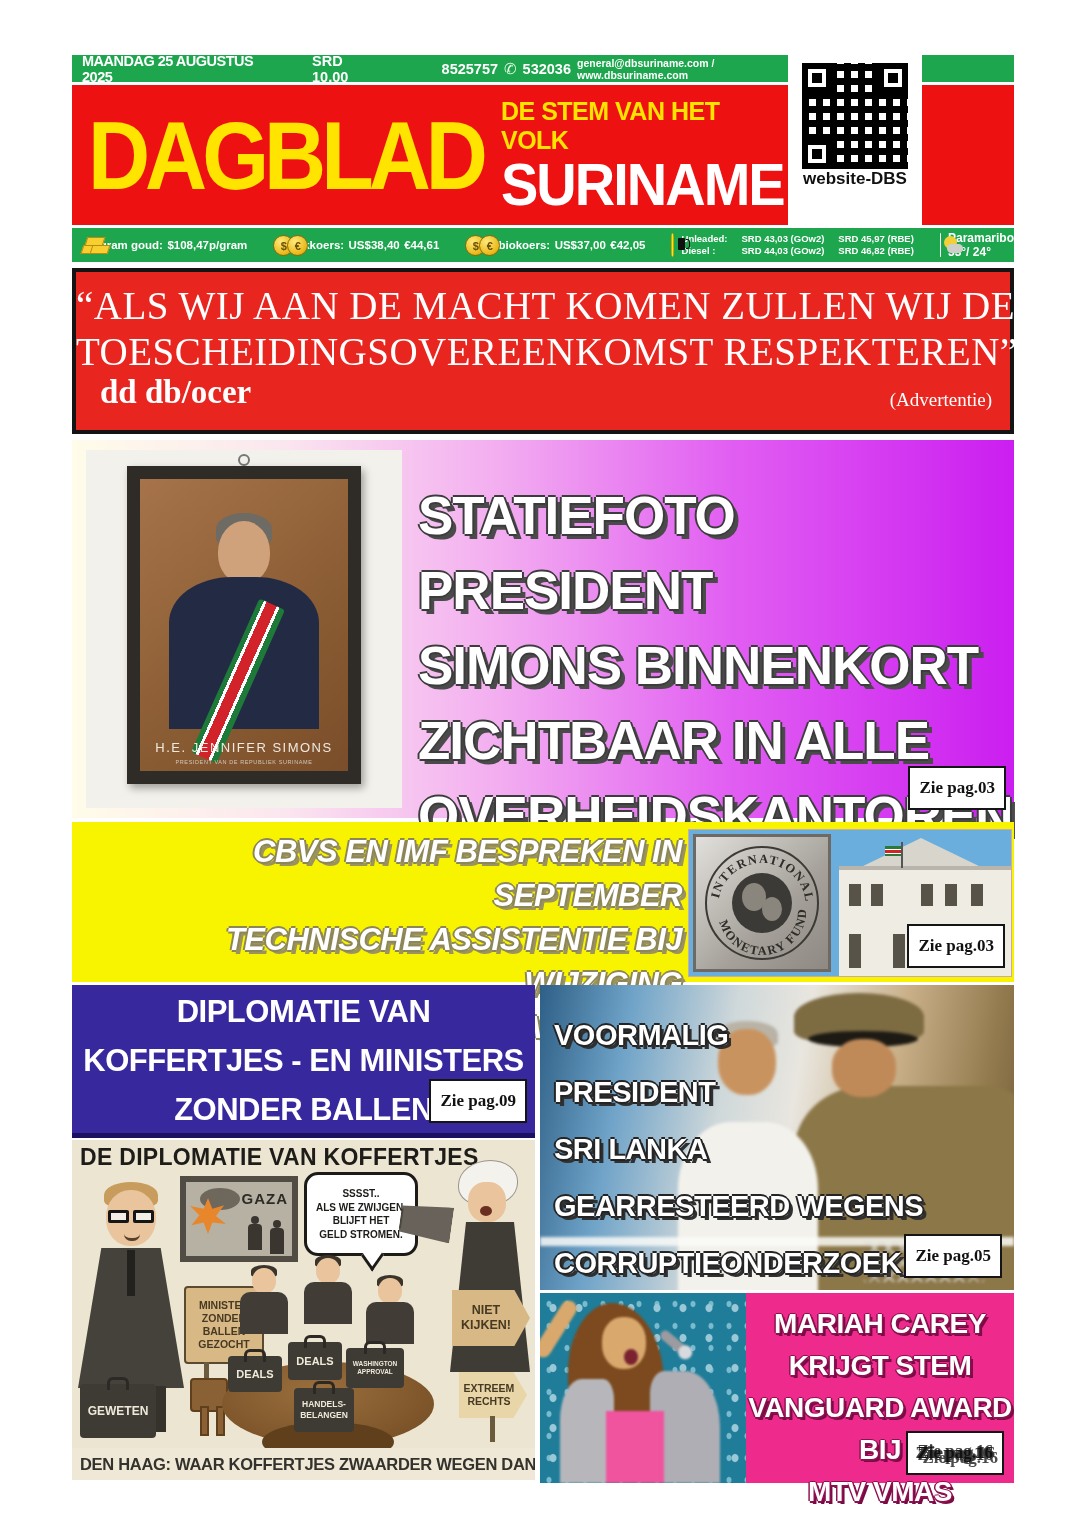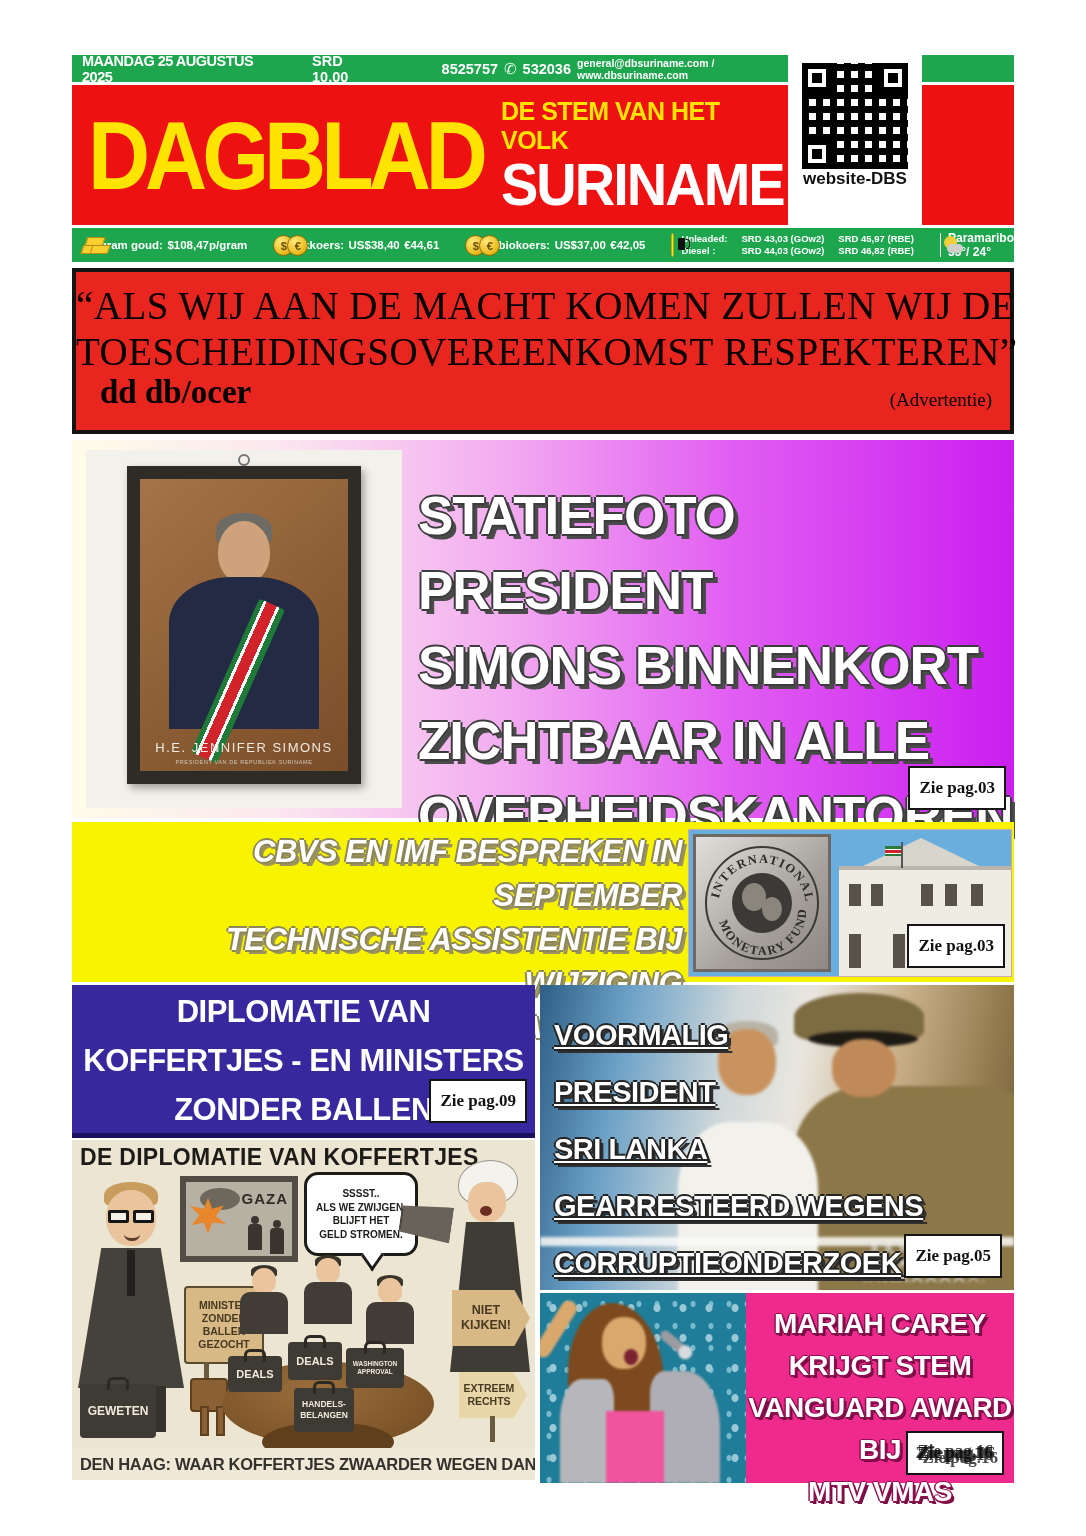--- a/index.html
+++ b/index.html
@@ -60,21 +60,21 @@
   .fuel-icon::before{content:"";position:absolute;left:14px;top:5px;width:3px;height:8px;border:1.5px solid #111;border-left:none;border-radius:0 3px 3px 0;}
   .fuel-grid{display:grid;grid-template-columns:auto auto auto;column-gap:14px;row-gap:0;margin-left:8px;}
   .fuel-grid span{font-size:9.5px;font-weight:bold;line-height:1.3;white-space:nowrap;}
   .wx-icon{width:26px;height:24px;background:#fdfdfb;border-radius:3px;margin-left:26px;position:relative;}
   .wx-icon::before{content:"";position:absolute;left:4px;top:3px;width:13px;height:13px;border-radius:50%;background:#f3cf3a;}
   .wx-icon::after{content:"";position:absolute;left:7px;top:11px;width:16px;height:9px;border-radius:8px;background:#cfcfc9;}
   .wx-text{font-size:12px;font-weight:bold;margin-left:8px;}
 
   
   .ad-banner{position:absolute;left:72px;top:268px;width:942px;height:166px;background:#e8251e;
-             border:4px solid #141414;box-sizing:border-box;color:#000000;
+             border:4px solid #141414;box-sizing:border-box;color:#ffffff;
              font-family:"Liberation Serif",serif;}
   .ad-line{font-size:39px;text-align:center;line-height:1.03;letter-spacing:0.5px;margin-top:6px;white-space:nowrap;}
   .ad-line.first{margin-top:14px;}
   .ad-bottom{display:flex;justify-content:space-between;align-items:flex-end;padding:2px 18px 0 24px;}
   .ad-sig{font-size:33px;font-weight:bold;}
   .ad-note{font-size:19px;}
 
   
   .main-story{position:absolute;left:72px;top:440px;width:942px;height:378px;
       background:linear-gradient(90deg,#fffce9 0%,#fbe7ef 22%,#f3aef0 45%,#e15ef2 70%,#cb1ef0 100%);}
@@ -212,21 +212,21 @@
   .sl-officer-face{position:absolute;right:118px;top:54px;width:64px;height:58px;background:#c08a58;border-radius:45%;}
   .sl-man-shirt{position:absolute;left:138px;bottom:-8px;width:140px;height:176px;background:#f2f1ec;border-radius:38% 38% 0 0;}
   .sl-man-head{position:absolute;left:178px;top:44px;width:58px;height:66px;background:#c9935f;border-radius:46%;}
   .sl-man-hair{position:absolute;left:176px;top:36px;width:62px;height:26px;background:#b9b3a6;border-radius:50% 50% 20% 20%;}
   .sl-rail{position:absolute;left:0;right:0;bottom:44px;height:9px;background:rgba(250,250,248,0.85);}
   .sl-mesh{position:absolute;right:30px;bottom:8px;width:120px;height:40px;opacity:0.8;background:
       repeating-linear-gradient(45deg,#ddd 0 2px,transparent 2px 10px),
       repeating-linear-gradient(-45deg,#ddd 0 2px,transparent 2px 10px);}
   .sl-headline{position:absolute;left:14px;top:22px;}
   .sl-headline .hl-line{display:block;font-size:29px;letter-spacing:-0.5px;line-height:57px;
-      text-shadow:2px 0 #242424,-2px 0 #242424,0 2px #242424,0 -2px #242424,4px 4px 0 #303030;text-decoration:underline;}
+      text-shadow:2px 0 #242424,-2px 0 #242424,0 2px #242424,0 -2px #242424,4px 4px 0 #303030;}
   .sl-zie{right:12px;bottom:12px;}
 
   
   .mariah{position:absolute;left:540px;top:1293px;width:474px;height:190px;display:flex;}
   .mc-photo{position:relative;width:206px;height:190px;overflow:hidden;background:#1f7d99;}
   .mc-dots{position:absolute;inset:0;background-image:
       radial-gradient(#cfe9f2 3px,transparent 4px),radial-gradient(#9fd4e4 2px,transparent 3px);
       background-size:26px 30px,18px 22px;opacity:0.7;}
   .mc-art{position:absolute;inset:0;filter:blur(0.8px);}
   .mc-hair{position:absolute;left:28px;top:10px;width:96px;height:150px;background:#7c4a1e;border-radius:46% 54% 40% 40%;}

